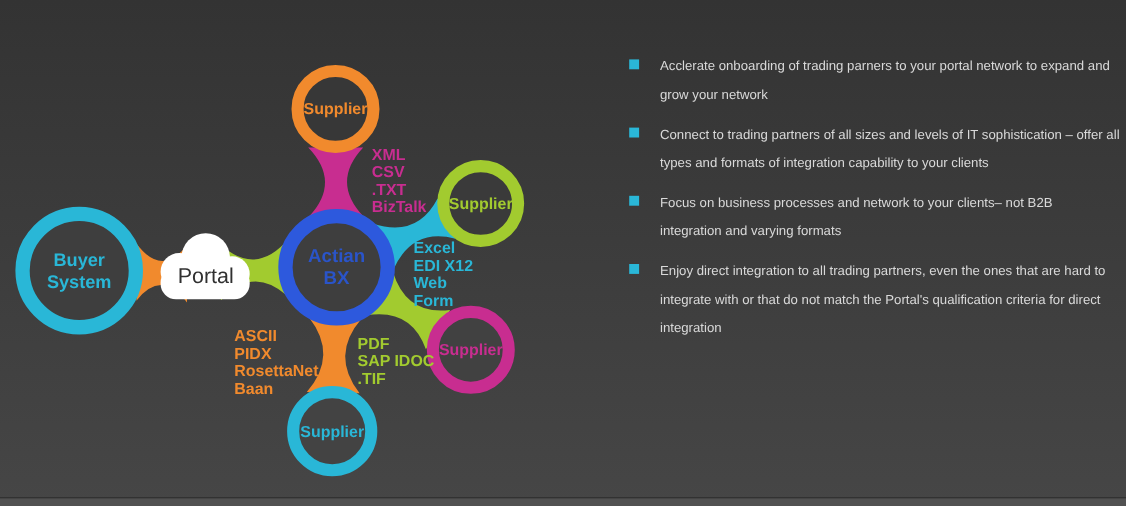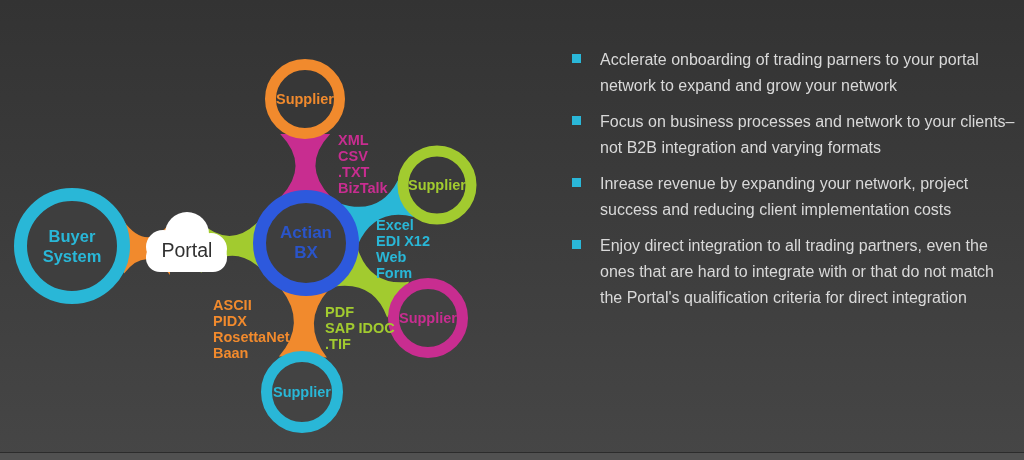--- a/index.html
+++ b/index.html
@@ -11,21 +11,21 @@
   .diagram{position:absolute;left:0;top:0;}
   .nlabel text{font-family:"Liberation Sans",sans-serif;font-weight:700;text-anchor:middle;}
   .fmt text{font-family:"Liberation Sans",sans-serif;font-weight:700;font-size:14.5px;text-anchor:start;}
   .portal-text{font-family:"Liberation Sans",sans-serif;font-weight:400;font-size:19.5px;text-anchor:middle;}
   .benefits{
     position:absolute;left:568px;top:47px;width:450px;
     list-style:none;margin:0;padding:0;
   }
   .benefit{display:flex;align-items:flex-start;margin:0 0 10px 0;}
   .sq{flex:0 0 auto;width:9px;height:9px;margin:7px 19px 0 4px;}
-  .benefit p{margin:0;font-size:16px;line-height:26px;width:410px;}
+  .benefit p{margin:0;font-size:12px;line-height:26px;width:410px;}
   .benefit:nth-child(2) p{width:425px;}
   .benefit:nth-child(6) p{width:425px;}
   .footer-strip{
     position:absolute;left:0;bottom:0;width:100%;height:7px;
     border-top:1px solid #2c2c2c;
   }
 </style>
 </head>
 <body>
 
@@ -103,25 +103,25 @@
     </g>
   </svg>
 
   <ul class="benefits" style="color: rgb(217, 217, 217);">
     <li class="benefit">
       <span class="sq" style="background-color: rgb(42, 183, 216);"></span>
       <p>Acclerate onboarding of trading parners to your portal network to expand and grow your network</p>
     </li>
     <li class="benefit">
       <span class="sq" style="background-color: rgb(42, 183, 216);"></span>
-      <p>Focus on business processes and network to your clients– not B2B integration and varying formats</p>
+      <p>Connect to trading partners of all sizes and levels of IT sophistication – offer all types and formats of integration capability to your clients</p>
     </li>
     <li class="benefit">
       <span class="sq" style="background-color: rgb(42, 183, 216);"></span>
-      <p>Inrease revenue by expanding your network, project success and reducing client implementation costs</p>
+      <p>Focus on business processes and network to your clients– not B2B integration and varying formats</p>
     </li>
     <li class="benefit">
       <span class="sq" style="background-color: rgb(42, 183, 216);"></span>
       <p>Enjoy direct integration to all trading partners, even the ones that are hard to integrate with or that do not match the Portal's qualification criteria for direct integration</p>
     </li>
   </ul>
 
   <div class="footer-strip" style="background-color: rgb(81, 81, 81);"></div>
 </div>
 

